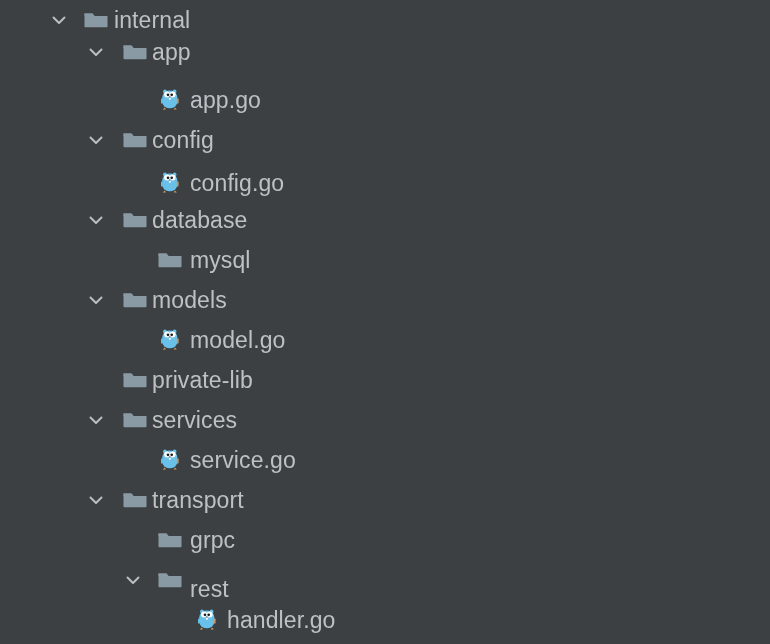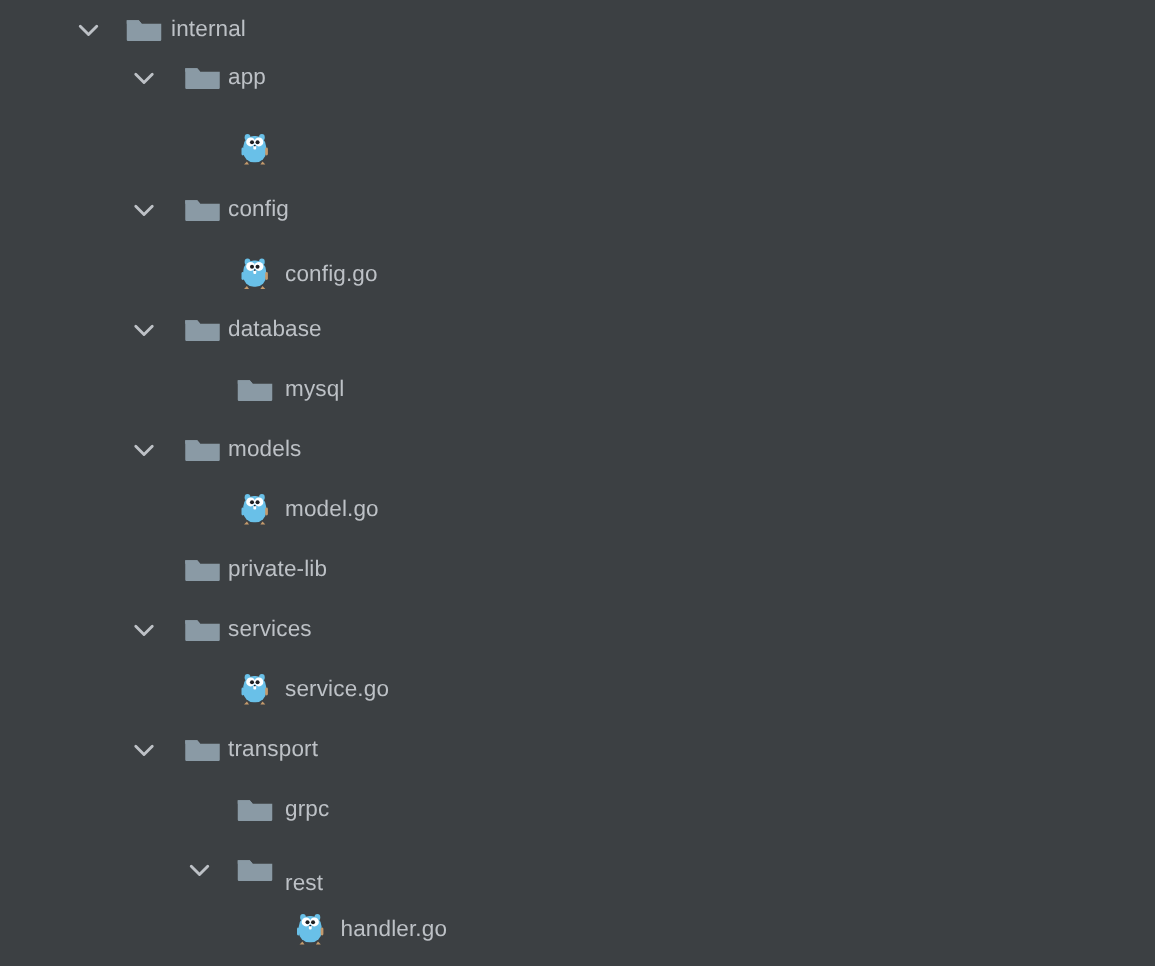--- a/index.html
+++ b/index.html
@@ -40,21 +40,21 @@
     width: 26px;
     height: 26px;
     display: flex;
     align-items: center;
     justify-content: center;
   }
   .icon-wrap svg { display: block; }
   .label {
     position: absolute;
     color: #bdc1c6;
-    font-size: 15px;
+    font-size: 23px;
     line-height: 40px;
     letter-spacing: 0.1px;
     height: 40px;
     display: block;
   }
 </style>
 </head>
 <body>
 
 <div id="tree">
@@ -97,20 +97,21 @@
           <circle cx="10.1" cy="7.6" r="3.0" fill="#ffffff"></circle>
           <circle cx="15.6" cy="7.6" r="3.0" fill="#ffffff"></circle>
           <circle cx="11.0" cy="7.8" r="1.35" fill="#1d2023"></circle>
           <circle cx="14.7" cy="7.8" r="1.35" fill="#1d2023"></circle>
           <rect x="11.9" y="10.2" width="1.9" height="2.5" rx="0.7" fill="#ffffff"></rect>
           <path d="M12.3 9.6 h1.1 v0.9 h-1.1 z" fill="#1d2023"></path>
           <path d="M7.6 20.6 l-1.9 2.0 h3.3 z" fill="#c49a6c"></path>
           <path d="M18.0 20.6 l1.9 2.0 h-3.3 z" fill="#c49a6c"></path>
         </svg>
       </span>
+      <span class="label" style="left: 190px;">app.go</span>
     </div>
     <div class="row" style="top: 120px;">
       <span class="chevron" style="left: 85px;">
         <svg width="22" height="22" viewBox="0 0 22 22">
           <path d="M5.5 8.5 L11 14 L16.5 8.5" fill="none" stroke="#bdc1c6" stroke-width="1.9" stroke-linecap="round" stroke-linejoin="round"></path>
         </svg>
       </span>
       <span class="icon-wrap" style="left: 122px;">
         <svg width="26" height="26" viewBox="0 0 26 26">
           <path d="M1.5 6.5 h8 l2 2.4 h13 v10.6 a0.8 0.8 0 0 1 -0.8 0.8 h-21.4 a0.8 0.8 0 0 1 -0.8 -0.8 z" fill="#8a9aa5"></path>

